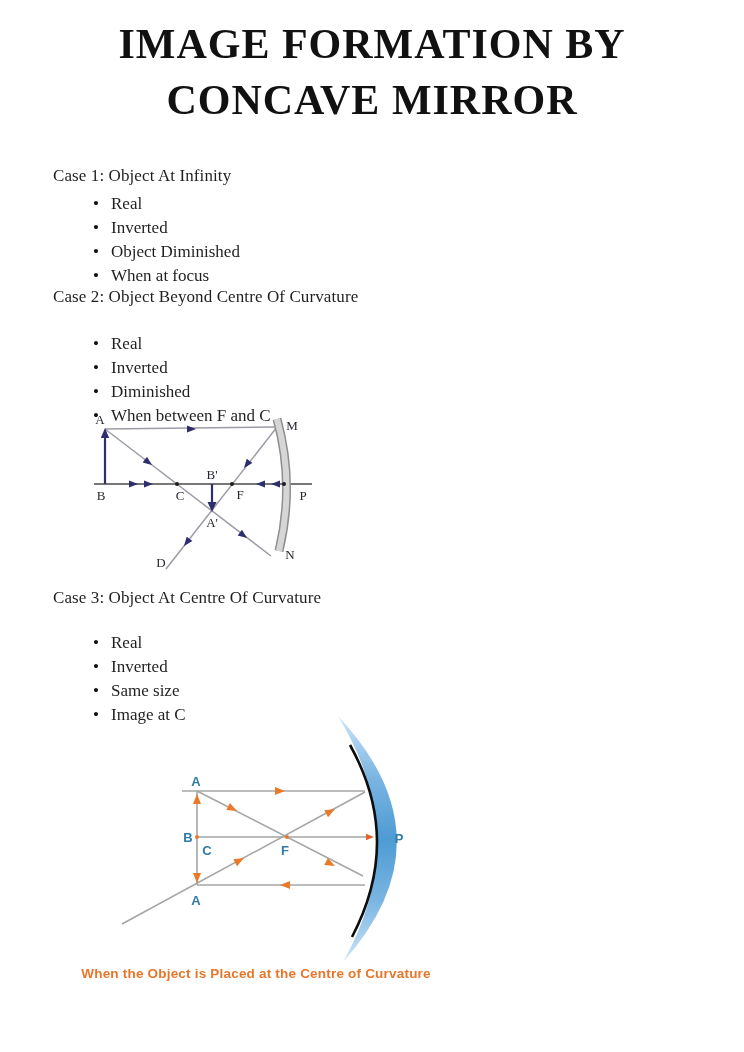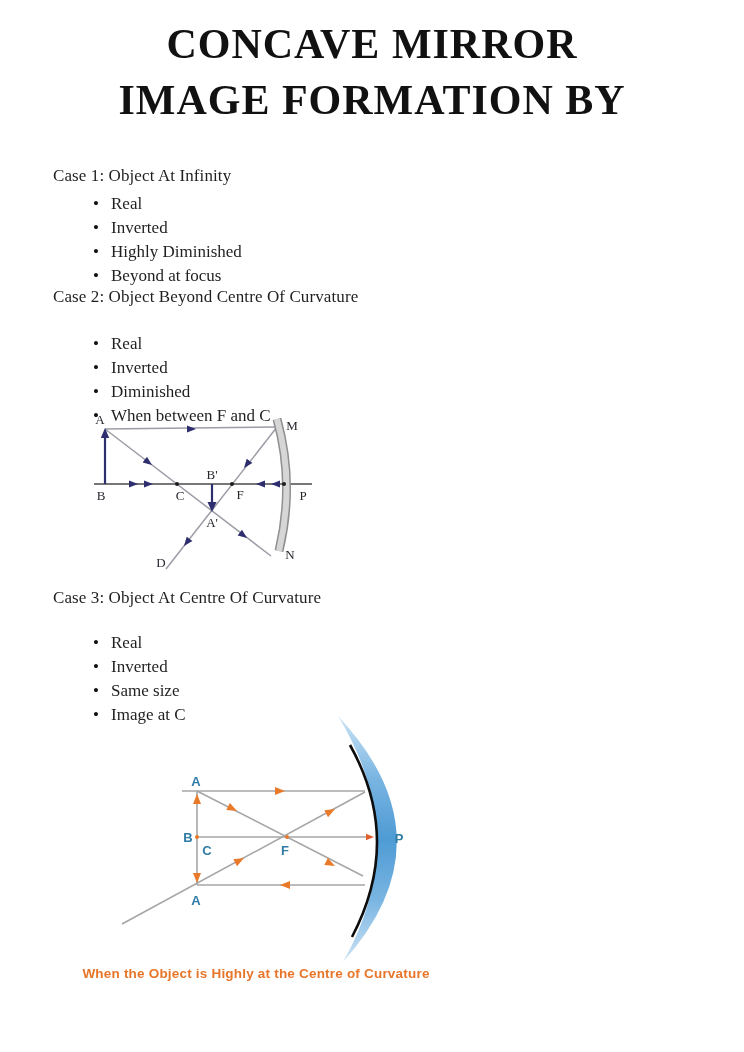--- a/index.html
+++ b/index.html
@@ -58,30 +58,30 @@
     letter-spacing:0.2px;
     color:#e8762a;
   }
 </style>
 </head>
 <body>
 
 <div class="page">
 
   <div class="doc-title">
+    <div>IMAGE FORMATION BY</div>
     <div>CONCAVE MIRROR</div>
-    <div>IMAGE FORMATION BY</div>
   </div>
 
   <div class="case-heading" style="top:146px;margin-top:20px;">Case 1: Object At Infinity</div>
   <ul class="case-list" style="top:179px;">
     <li>Real</li>
     <li>Inverted</li>
-    <li>Highly Diminished</li>
-    <li>Beyond at focus</li>
+    <li>Object Diminished</li>
+    <li>When at focus</li>
   </ul>
 
   <div class="case-heading" style="top:287px;text-align:center;">Case 2: Object Beyond Centre Of Curvature</div>
   <ul class="case-list" style="top:319px;">
     <li>Real</li>
     <li>Inverted</li>
     <li>Diminished</li>
     <li>When between F and C</li>
   </ul>
 
@@ -173,15 +173,15 @@
     <circle cx="197" cy="837" r="2" fill="#e87a2a"></circle>
 
     <text x="196" y="786" font-size="13" fill="#2f7ca6" text-anchor="middle">A</text>
     <text x="188" y="842" font-size="13" fill="#2f7ca6" text-anchor="middle">B</text>
     <text x="207" y="855" font-size="13" fill="#2f7ca6" text-anchor="middle">C</text>
     <text x="285" y="855" font-size="13" fill="#2f7ca6" text-anchor="middle">F</text>
     <text x="399" y="843" font-size="13" fill="#2f7ca6" text-anchor="middle">P</text>
     <text x="196" y="905" font-size="13" fill="#2f7ca6" text-anchor="middle">A</text>
   </svg>
 
-  <div class="fig2-caption">When the Object is Highly at the Centre of Curvature</div>
+  <div class="fig2-caption">When the Object is Placed at the Centre of Curvature</div>
 
 </div>
 
 </body></html>

